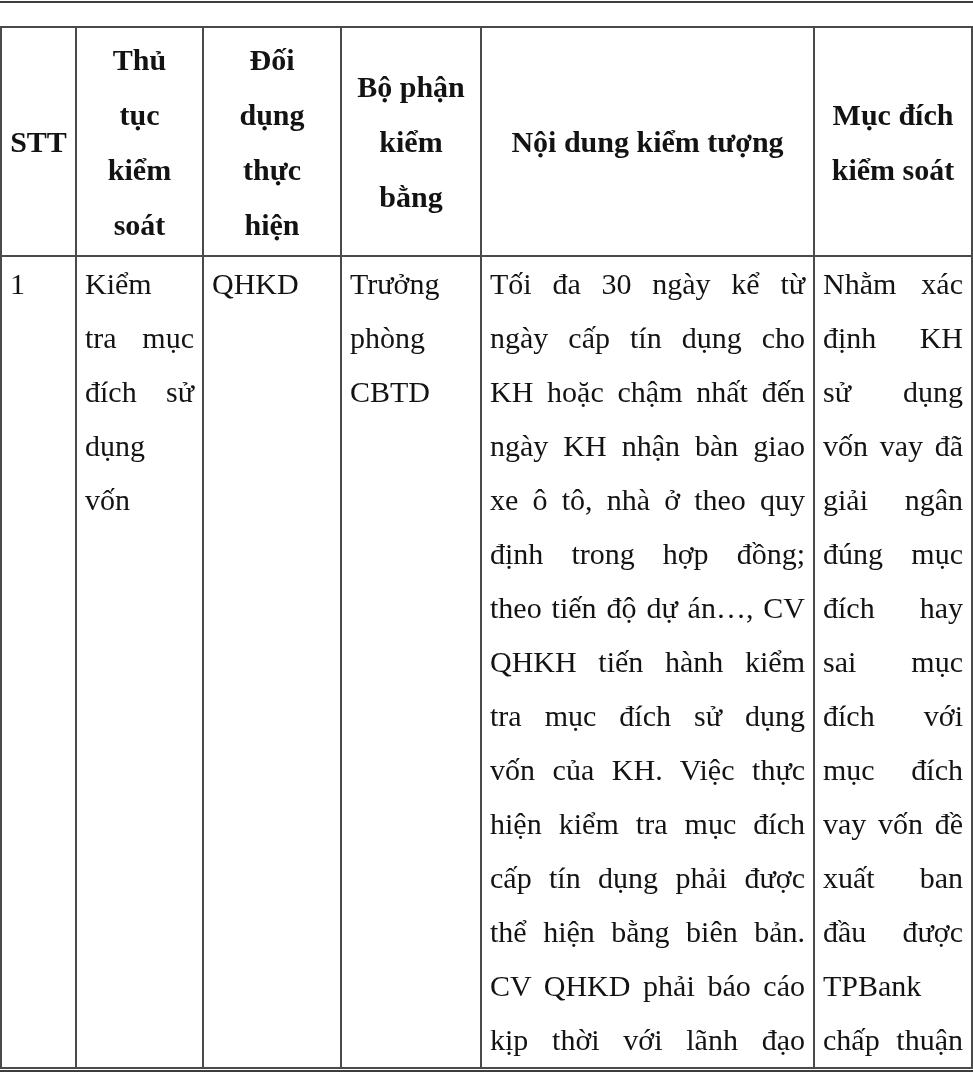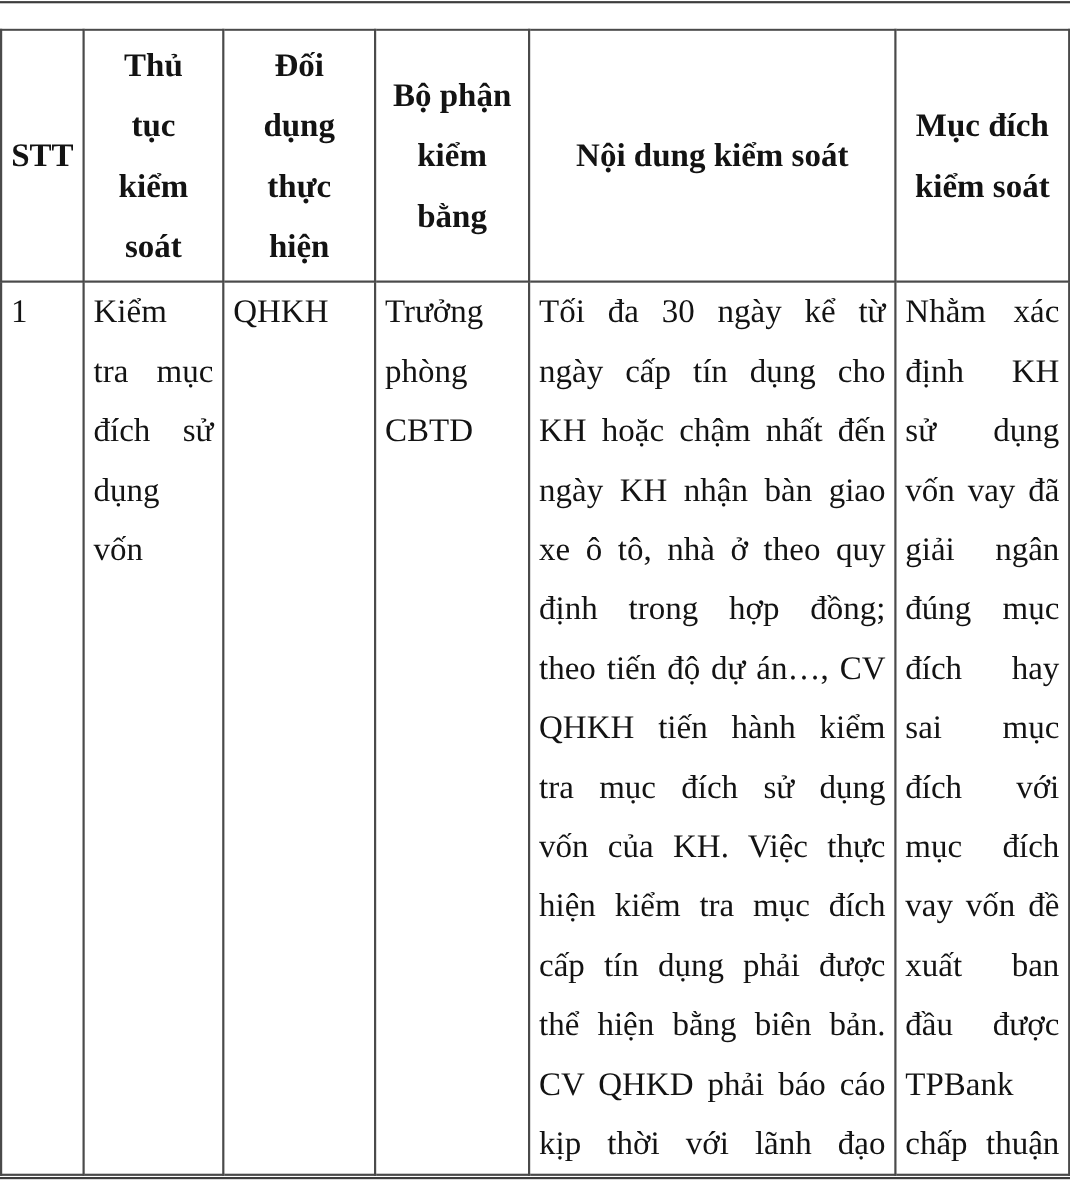--- a/index.html
+++ b/index.html
@@ -85,34 +85,34 @@
 tục
 kiểm
 soát</th>
           <th>Đối
 dụng
 thực
 hiện</th>
           <th>Bộ phận
 kiểm
 bằng</th>
-          <th>Nội dung kiểm soát</th>
+          <th>Nội dung kiểm tượng</th>
           <th>Mục đích
 kiểm soát</th>
         </tr>
       </thead>
       <tbody>
         <tr>
           <td class="stt">1</td>
           <td class="justify">Kiểm
 tra mục
 đích sử
 dụng
 vốn</td>
-          <td>QHKH</td>
+          <td>QHKD</td>
           <td class="justify">Trưởng
 phòng
 CBTD</td>
           <td class="justify">Tối đa 30 ngày kể từ
 ngày cấp tín dụng cho
 KH hoặc chậm nhất đến
 ngày KH nhận bàn giao
 xe ô tô, nhà ở theo quy
 định trong hợp đồng;
 theo tiến độ dự án…, CV

